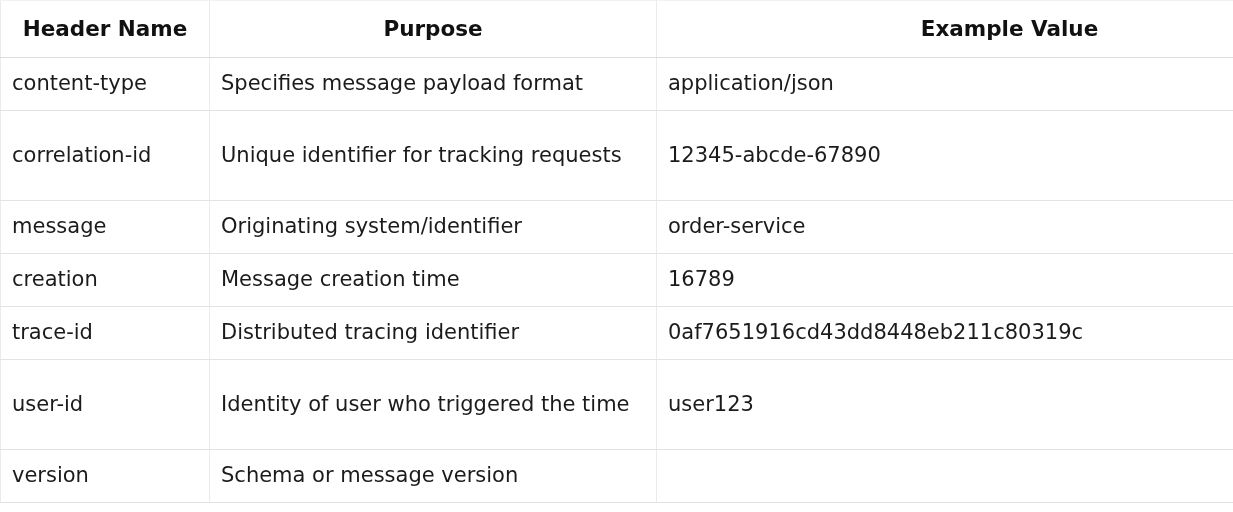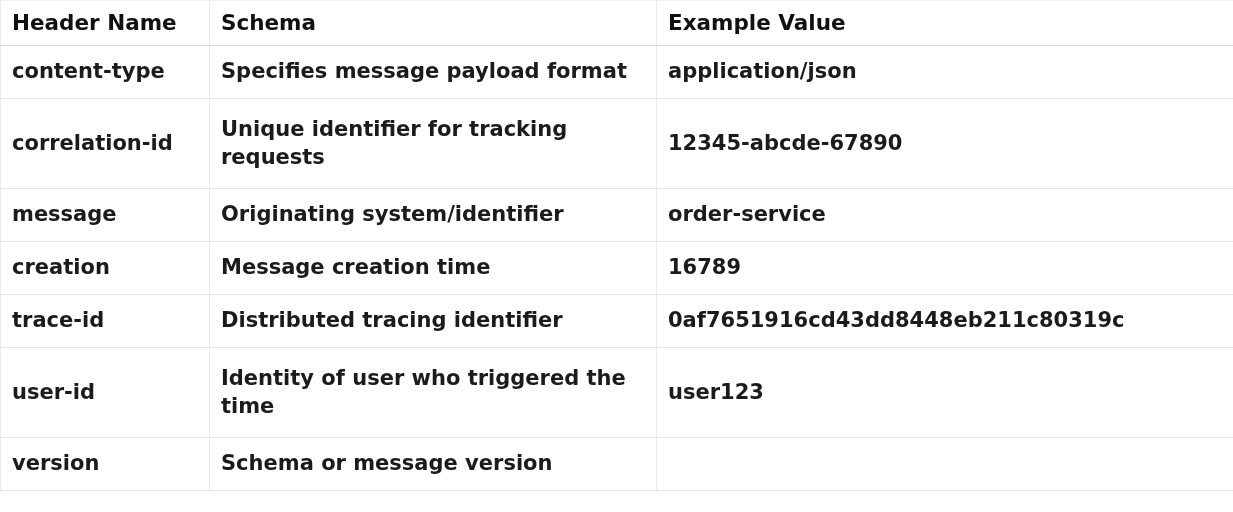--- a/index.html
+++ b/index.html
@@ -34,30 +34,30 @@
 
   table.headers-table th,
   table.headers-table td {
     border: 1px solid #e3e3e3;
     border-left-color: #ebebeb;
     border-right-color: #ebebeb;
     padding: 9px 11px;
     vertical-align: middle;
     font-size: 21px;
     line-height: 1.33;
-    font-weight: 700;
+    font-weight: 400;
     text-align: left;
     background: #ffffff;
     box-sizing: border-box;
   }
   table.headers-table thead th {
     font-weight: 700;
-    text-align: left;
+    text-align: center;
     font-size: 21.5px;
-    height: 45px;
+    height: 57px;
     padding-top: 6px;
     padding-bottom: 6px;
     border-top-color: #f2f2f2;
     border-bottom-color: #dcdcdc;
     color: #111111;
   }
   table.headers-table tbody td {
     color: #1b1b1b;
   }
   
@@ -74,21 +74,21 @@
 <div class="table-viewport">
   <table class="headers-table">
     <colgroup>
       <col class="c-name">
       <col class="c-purp">
       <col class="c-value">
     </colgroup>
     <thead>
       <tr>
         <th>Header Name</th>
-        <th>Schema</th>
+        <th>Purpose</th>
         <th>Example Value</th>
       </tr>
     </thead>
     <tbody id="table-body">
         <tr class="row-h1">
           <td>content-type</td>
           <td>Specifies message payload format</td>
           <td>application/json</td>
         </tr>
         <tr class="row-h2">

